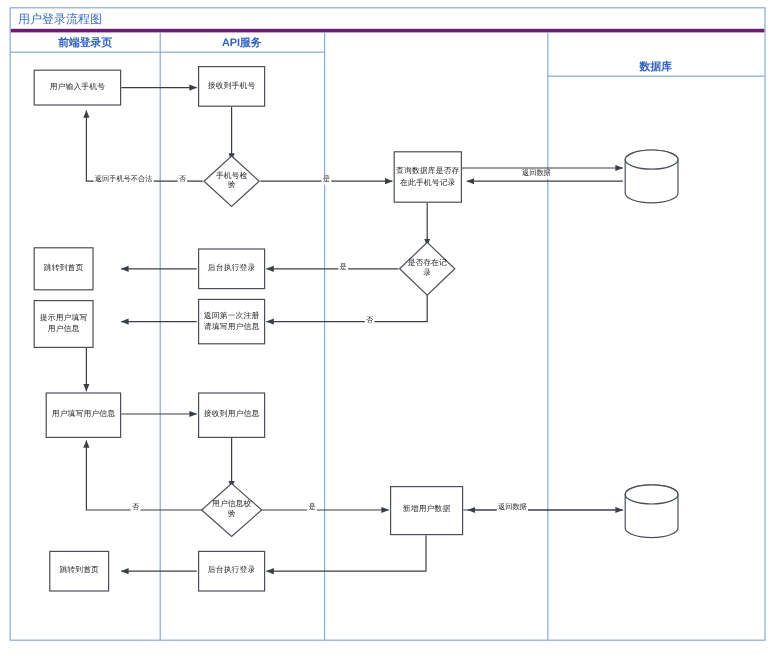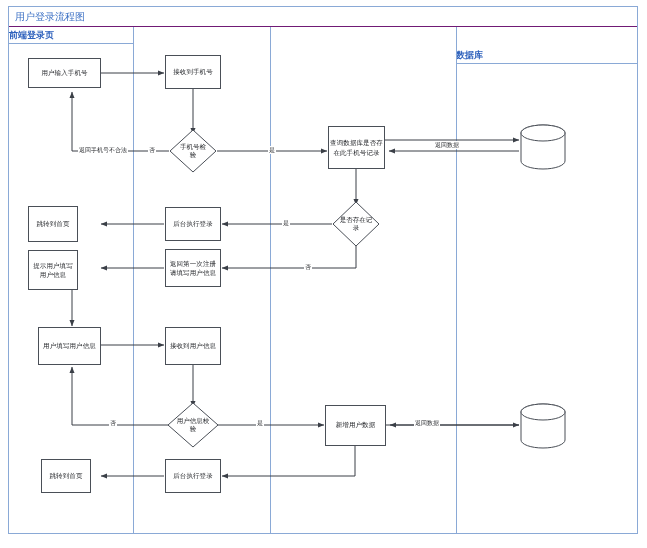--- a/index.html
+++ b/index.html
@@ -26,39 +26,39 @@
     box-sizing: border-box;
     background: #ffffff;
   }
   .pool-title {
     position: absolute;
     left: 9px;
     top: 7px;
     width: 628px;
     height: 20px;
     box-sizing: border-box;
-    border-bottom: 1px solid #701a75;
+    border-bottom: 3px solid #701a75;
     color: #3a6fc4;
     font-size: 10px;
     line-height: 20px;
     padding-left: 6px;
     font-weight: 400;
     white-space: nowrap;
   }
   .lane-head {
     position: absolute;
     top: 27px;
     height: 17px;
     box-sizing: border-box;
     border-bottom: 1px solid #8aa9d6;
     color: #2f62bd;
     font-size: 9px;
     font-weight: bold;
     line-height: 17px;
-    text-align: left;
+    text-align: center;
     white-space: nowrap;
   }
   .lane-div {
     position: absolute;
     top: 27px;
     width: 1px;
     height: 507px;
     background: #8aa9d6;
   }
   
@@ -125,20 +125,21 @@
 </style>
 </head>
 <body>
 
 <div id="canvas">
 
   <div class="pool"></div>
   <div class="pool-title">用户登录流程图</div>
 
   <div class="lane-head" style="left:9px;  width:124px;">前端登录页</div>
+  <div class="lane-head" style="left:133px;width:137px;">API服务</div>
   <div class="lane-head" style="left:456px;width:181px;margin-top:20px;">数据库</div>
 
   <div class="lane-div" style="left:133px;"></div>
   <div class="lane-div" style="left:270px;"></div>
   <div class="lane-div" style="left:456px;"></div>
 
   <svg class="edges" viewBox="0 0 647 548">
     <defs>
       <marker id="ah" markerWidth="7" markerHeight="7" refX="6.2" refY="2.6" orient="auto" markerUnits="userSpaceOnUse">
         <path d="M0,0 L6.4,2.6 L0,5.2 z" fill="#3a3f47"></path>

